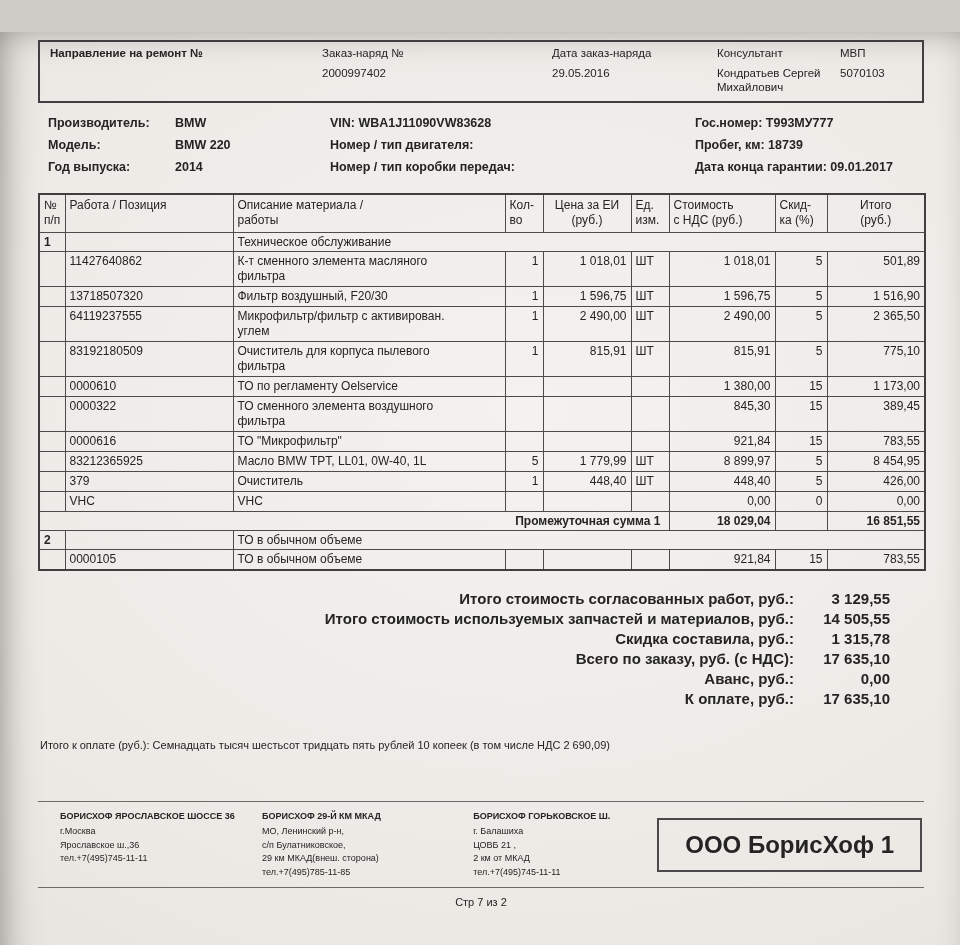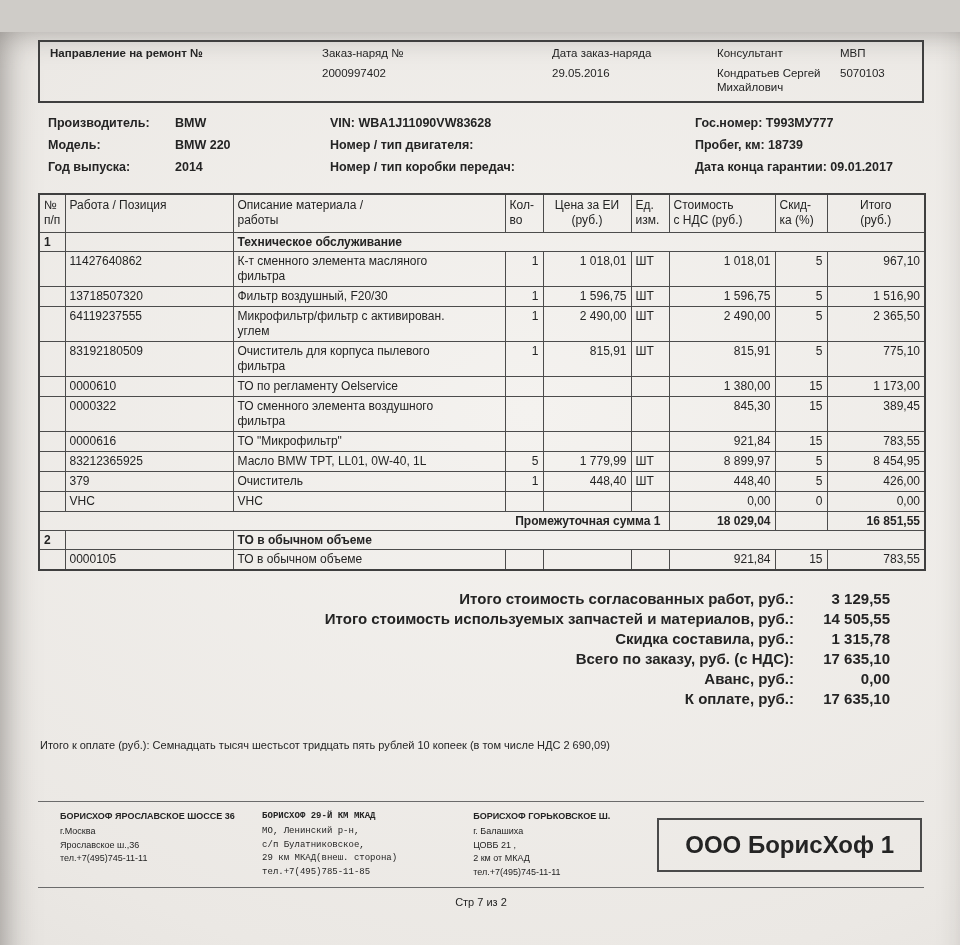--- a/index.html
+++ b/index.html
@@ -59,21 +59,21 @@
     font-weight:normal;
     text-align:left;
     line-height:1.3;
     padding:3px 4px;
   }
   .work-table thead th.ta-c { text-align:center; }
   td.num { text-align:right; white-space:nowrap; }
   td.desc { white-space:pre-line; line-height:1.25; }
   td.unit { text-align:left; }
   .sec-num { font-weight:bold; }
-  .sec-title { font-weight:bold; }
+  .sec-title { font-weight:normal; }
   .sub-label { font-weight:bold; text-align:right; padding-right:8px !important; }
   .sub-val { font-weight:bold; }
 
   
   .totals { margin-top:18px; width:886px; font-weight:bold; font-size:15px; }
   .totals-row { display:flex; justify-content:flex-end; line-height:20px; }
   .t-label { text-align:right; }
   .t-value { width:96px; text-align:right; margin-right:34px; white-space:nowrap; }
 
   
@@ -84,21 +84,21 @@
     margin-top:50px;
     border-top:1px solid #6b6b6b;
     border-bottom:1px solid #6b6b6b;
     padding:8px 0 8px;
     display:flex;
     align-items:flex-start;
     min-height:80px;
   }
   .branch { font-size:9px; line-height:1.5; }
   .branch:nth-child(1) { margin-left:22px; width:225px; }
-  .branch:nth-child(2) { width:235px;font-family:Liberation Mono, monospace; }
+  .branch:nth-child(2) { width:235px; }
   .branch:nth-child(3) { width:205px; }
   .br-name { font-weight:bold; margin-bottom:2px; }
   .company-box {
     border:2px solid #4a4a4a;
     padding:11px 26px;
     font-size:24px;
     font-weight:bold;
     margin-left:auto;
     margin-right:2px;
     align-self:center;
@@ -196,21 +196,21 @@
         <tr>
          <td></td>
          <td>11427640862</td>
          <td class="desc">К-т сменного элемента масляного
 фильтра</td>
          <td class="num">1</td>
          <td class="num">1 018,01</td>
          <td class="unit">ШТ</td>
          <td class="num">1 018,01</td>
          <td class="num">5</td>
-         <td class="num">967,10</td>
+         <td class="num">501,89</td>
        </tr>
         <tr>
          <td></td>
          <td>13718507320</td>
          <td class="desc">Фильтр воздушный, F20/30</td>
          <td class="num">1</td>
          <td class="num">1 596,75</td>
          <td class="unit">ШТ</td>
          <td class="num">1 596,75</td>
          <td class="num">5</td>

